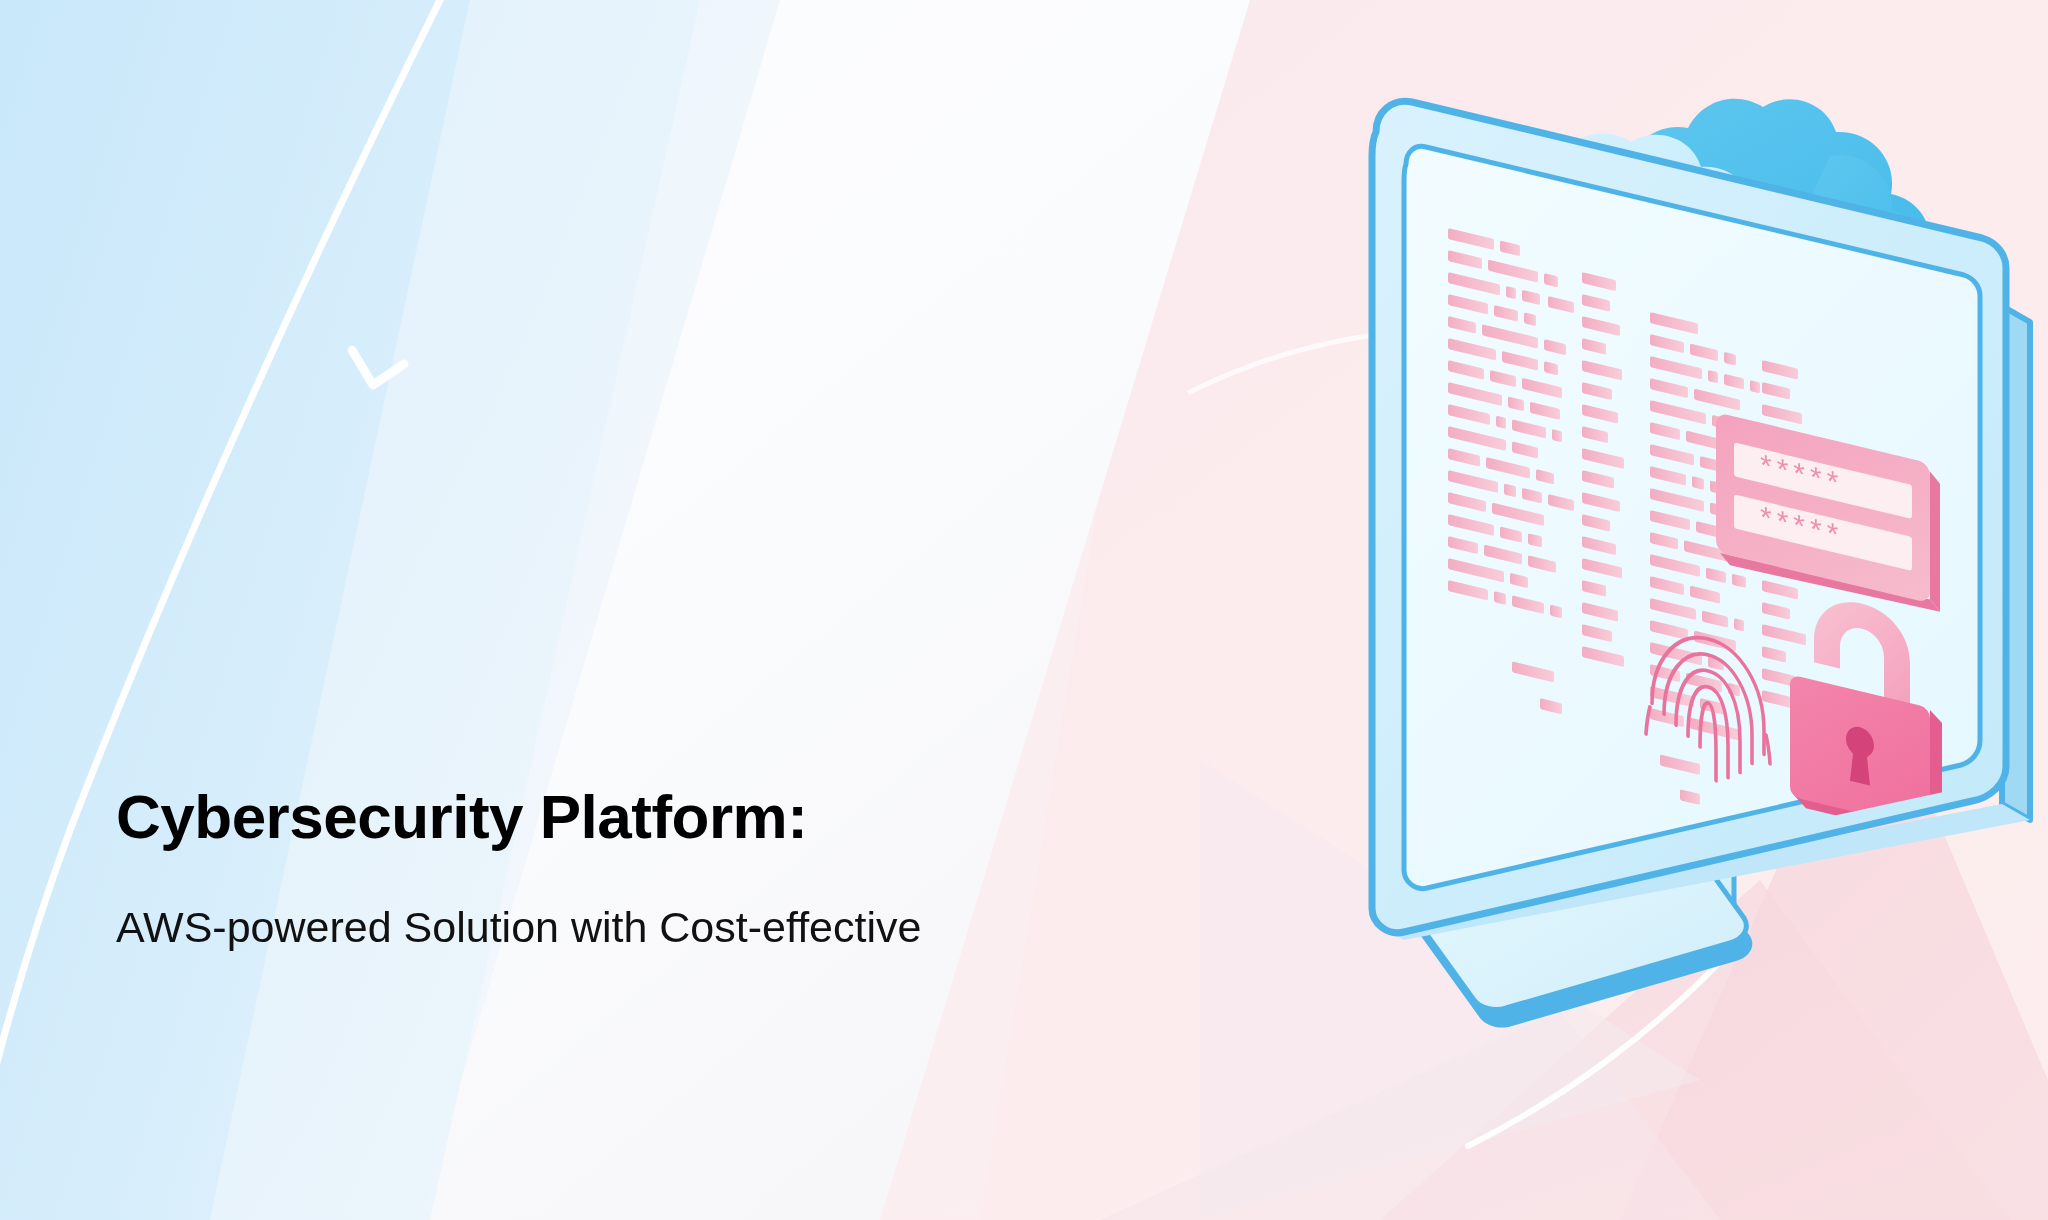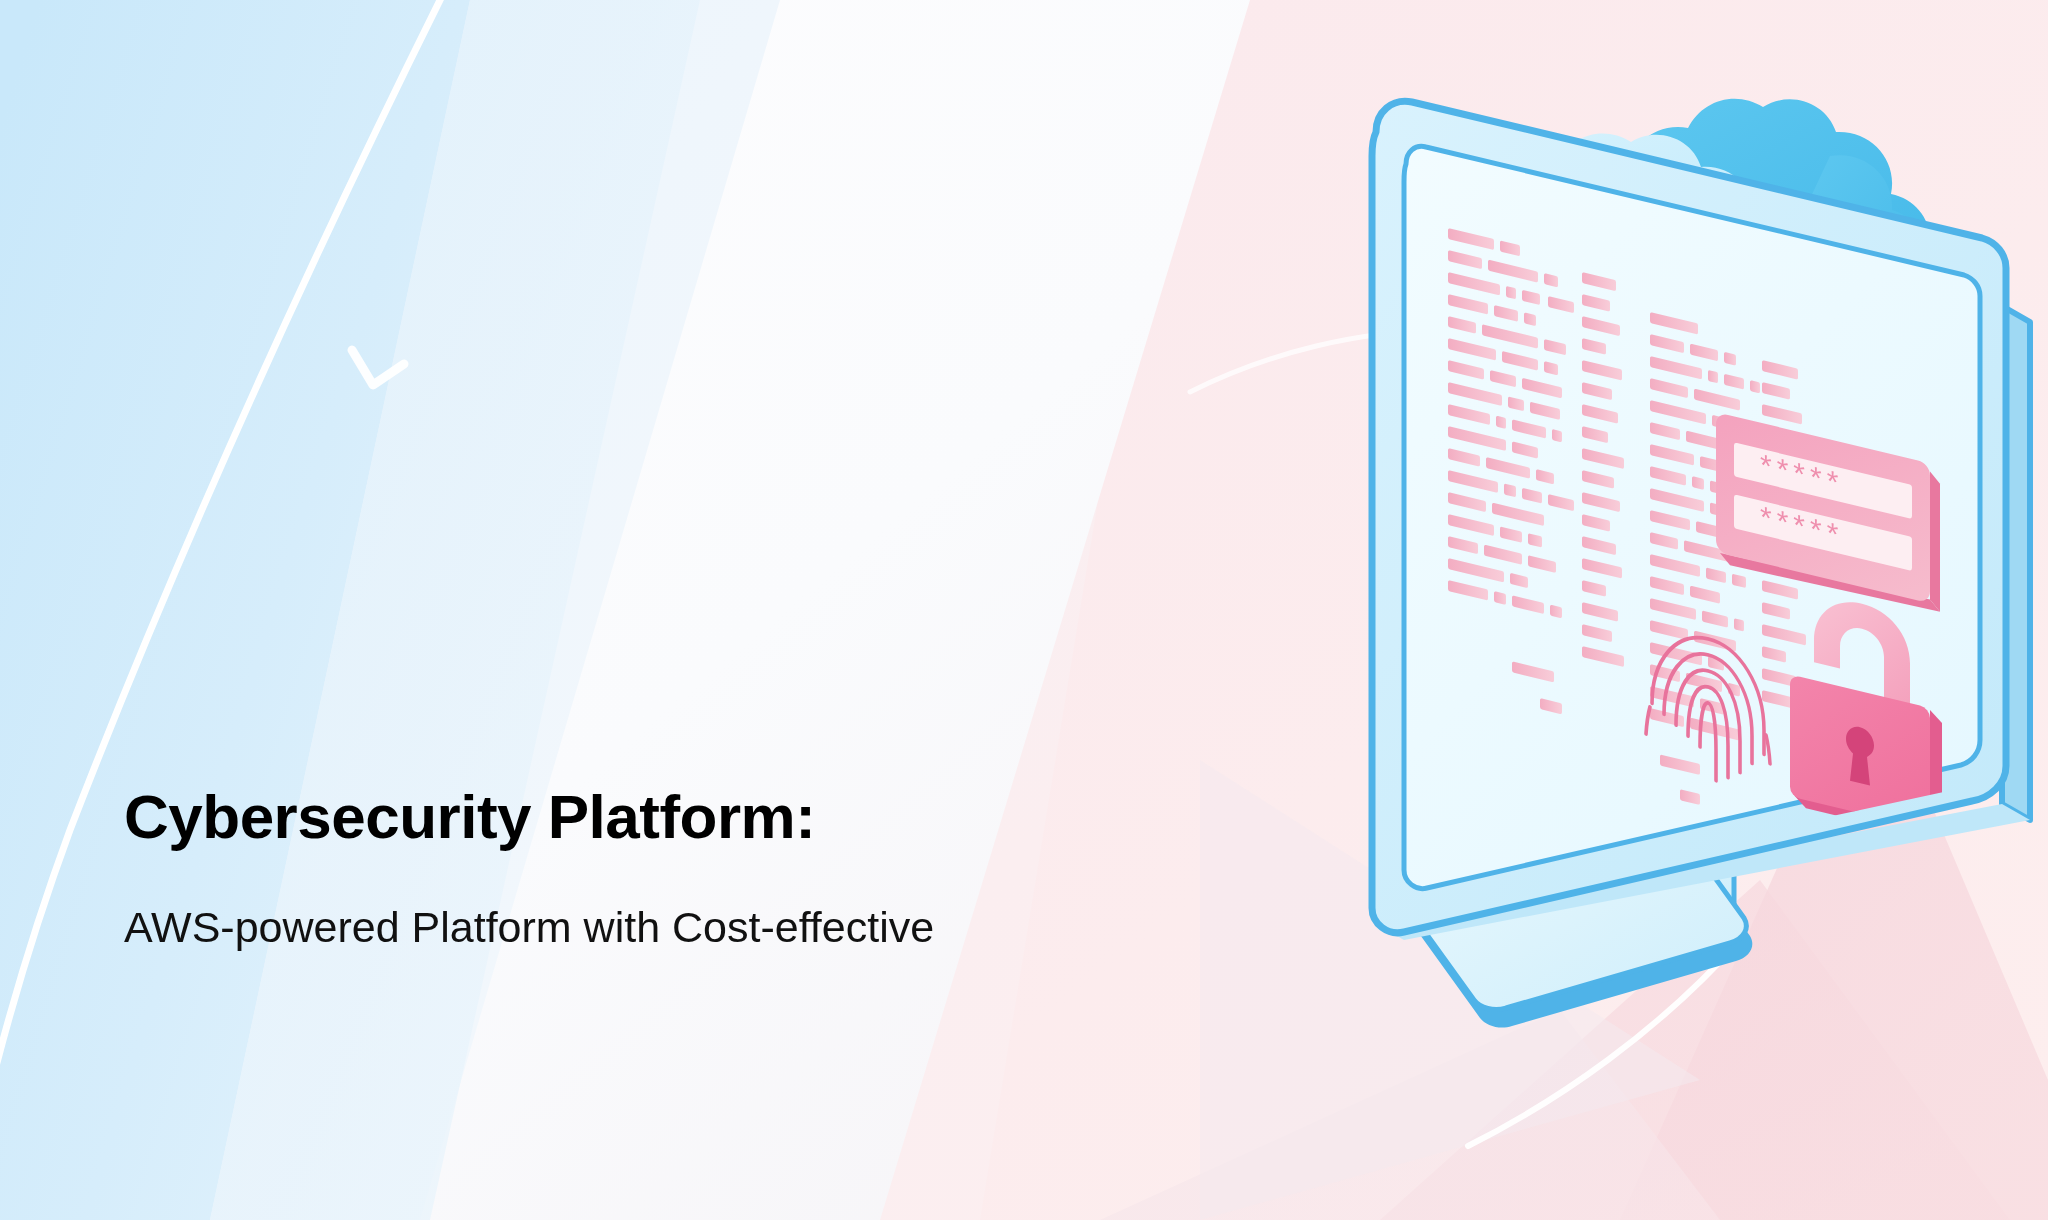--- a/index.html
+++ b/index.html
@@ -24,21 +24,21 @@
   .bg-layer {
     position: absolute;
     inset: 0;
     width: 100%;
     height: 100%;
   }
 
   
   .text-block {
     position: absolute;
-    left: 124px;
+    left: 116px;
     top: 784px;
     width: 1120px;
     z-index: 40;
   }
   .headline {
     margin: 0;
     font-family: "Liberation Sans", sans-serif;
     font-size: 62px;
     font-weight: 700;
     letter-spacing: -0.5px;
@@ -515,17 +515,17 @@
           <path d="M80,128 C88,128 94,135 94,143 C94,149 91,153 87,156 L90,184
                    L70,184 L73,156 C69,153 66,149 66,143 C66,135 72,128 80,128 Z" fill="#d4447a"></path>
         </g>
       </g>
     </svg>
   </div>
 
   <div class="text-block">
     <h1 class="headline">Cybersecurity Platform:</h1>
     <p class="subhead">
-      <span>AWS-powered Platform with Cost-effective</span><br>
+      <span>AWS-powered Solution with Cost-effective</span><br>
     </p>
   </div>
 
 </div>
 
 </body></html>

